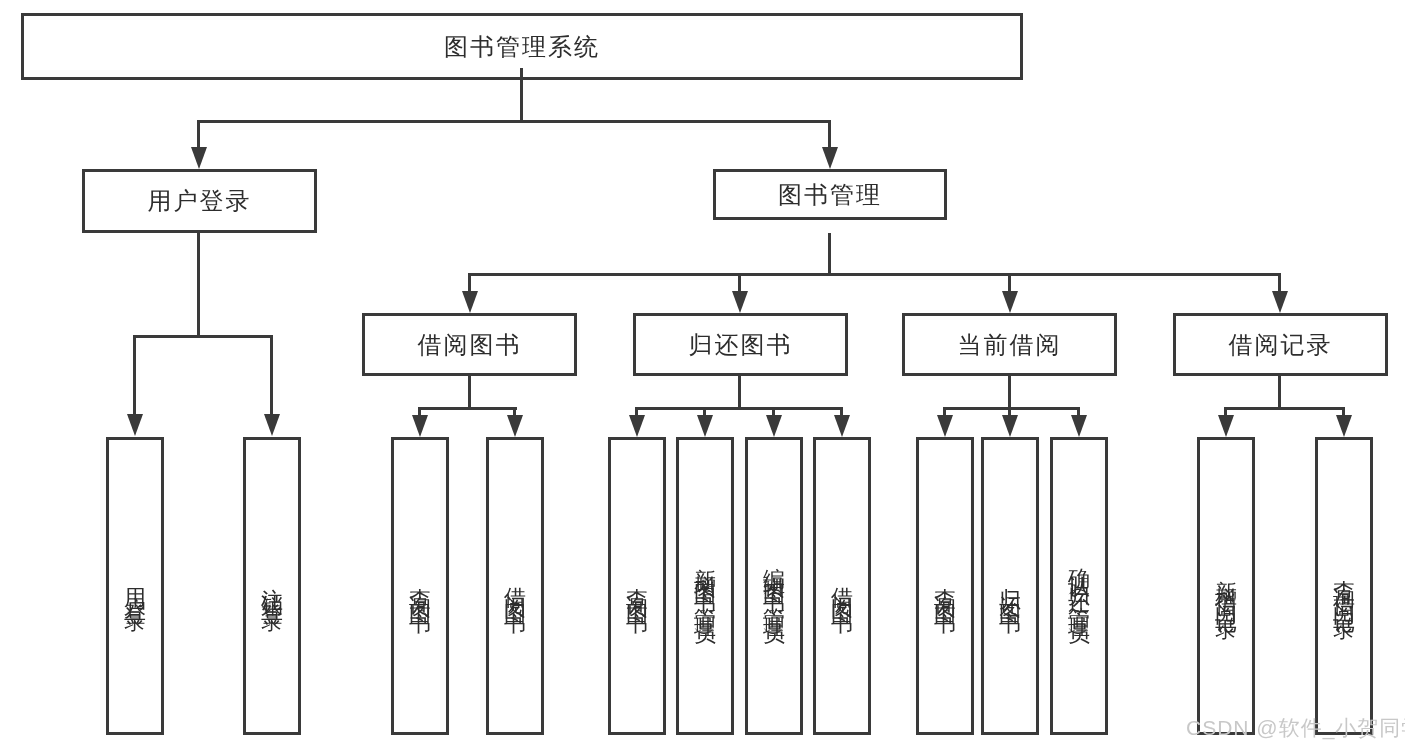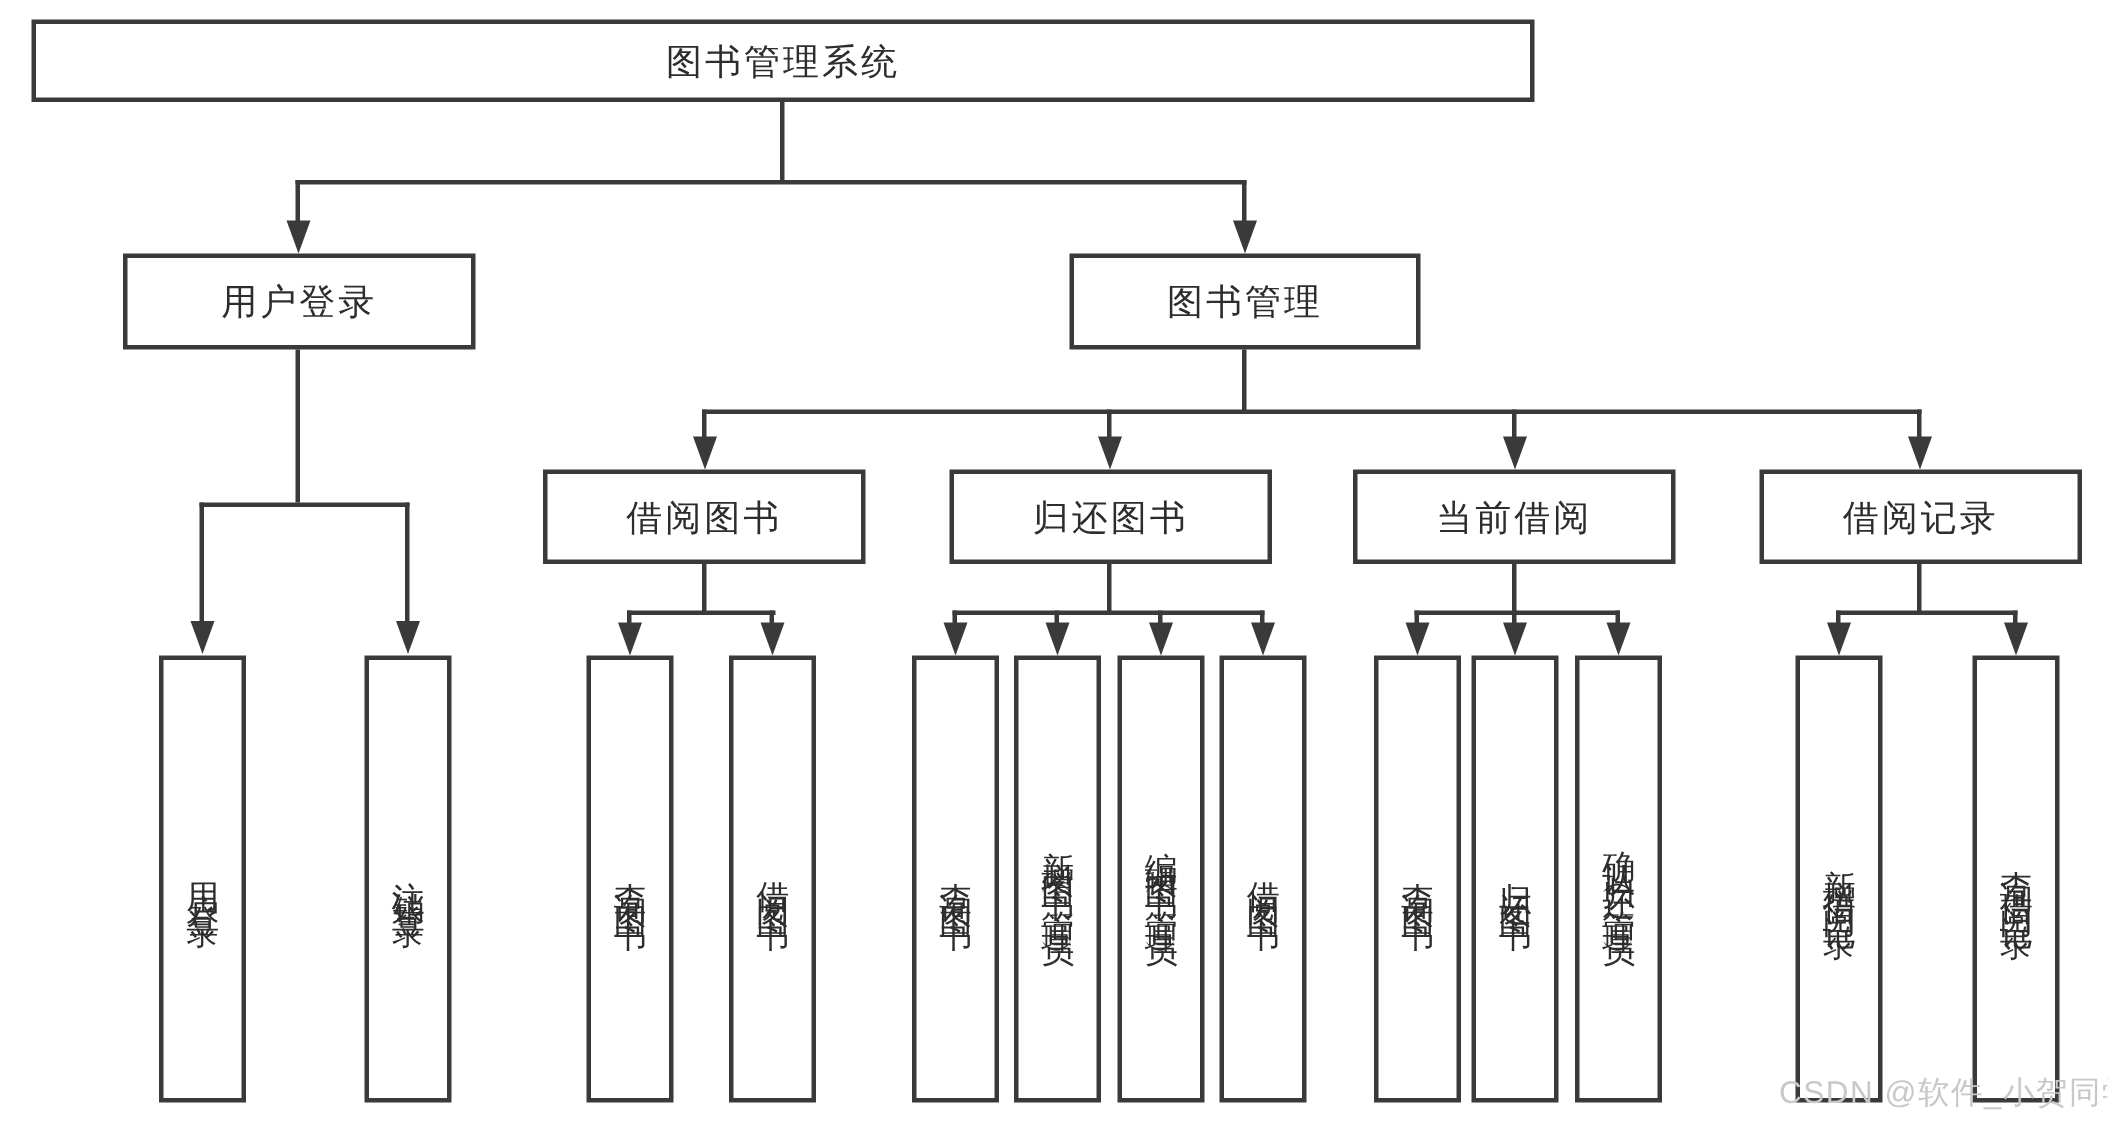--- a/index.html
+++ b/index.html
@@ -56,28 +56,28 @@
     color:#c8c8c8;
     letter-spacing:1px;
     white-space:nowrap;
   }
 </style>
 </head>
 <body>
 
 <div class="canvas">
 
-  <div class="box h root" style="left:21px;top:13px;width:1002px;height:55px">
+  <div class="box h root" style="left:21px;top:13px;width:1002px;height:67px">
     <span>图书管理系统</span>
   </div>
 
   <div class="box h" style="left:82px;top:169px;width:235px;height:64px">
     <span>用户登录</span>
   </div>
-  <div class="box h" style="left:713px;top:169px;width:234px;height:64px">
+  <div class="box h" style="left:713px;top:169px;width:234px;height:51px">
     <span>图书管理</span>
   </div>
 
   <div class="box h" style="left:362px;top:313px;width:215px;height:63px">
     <span>借阅图书</span>
   </div>
   <div class="box h" style="left:633px;top:313px;width:215px;height:63px">
     <span>归还图书</span>
   </div>
   <div class="box h" style="left:902px;top:313px;width:215px;height:63px">

